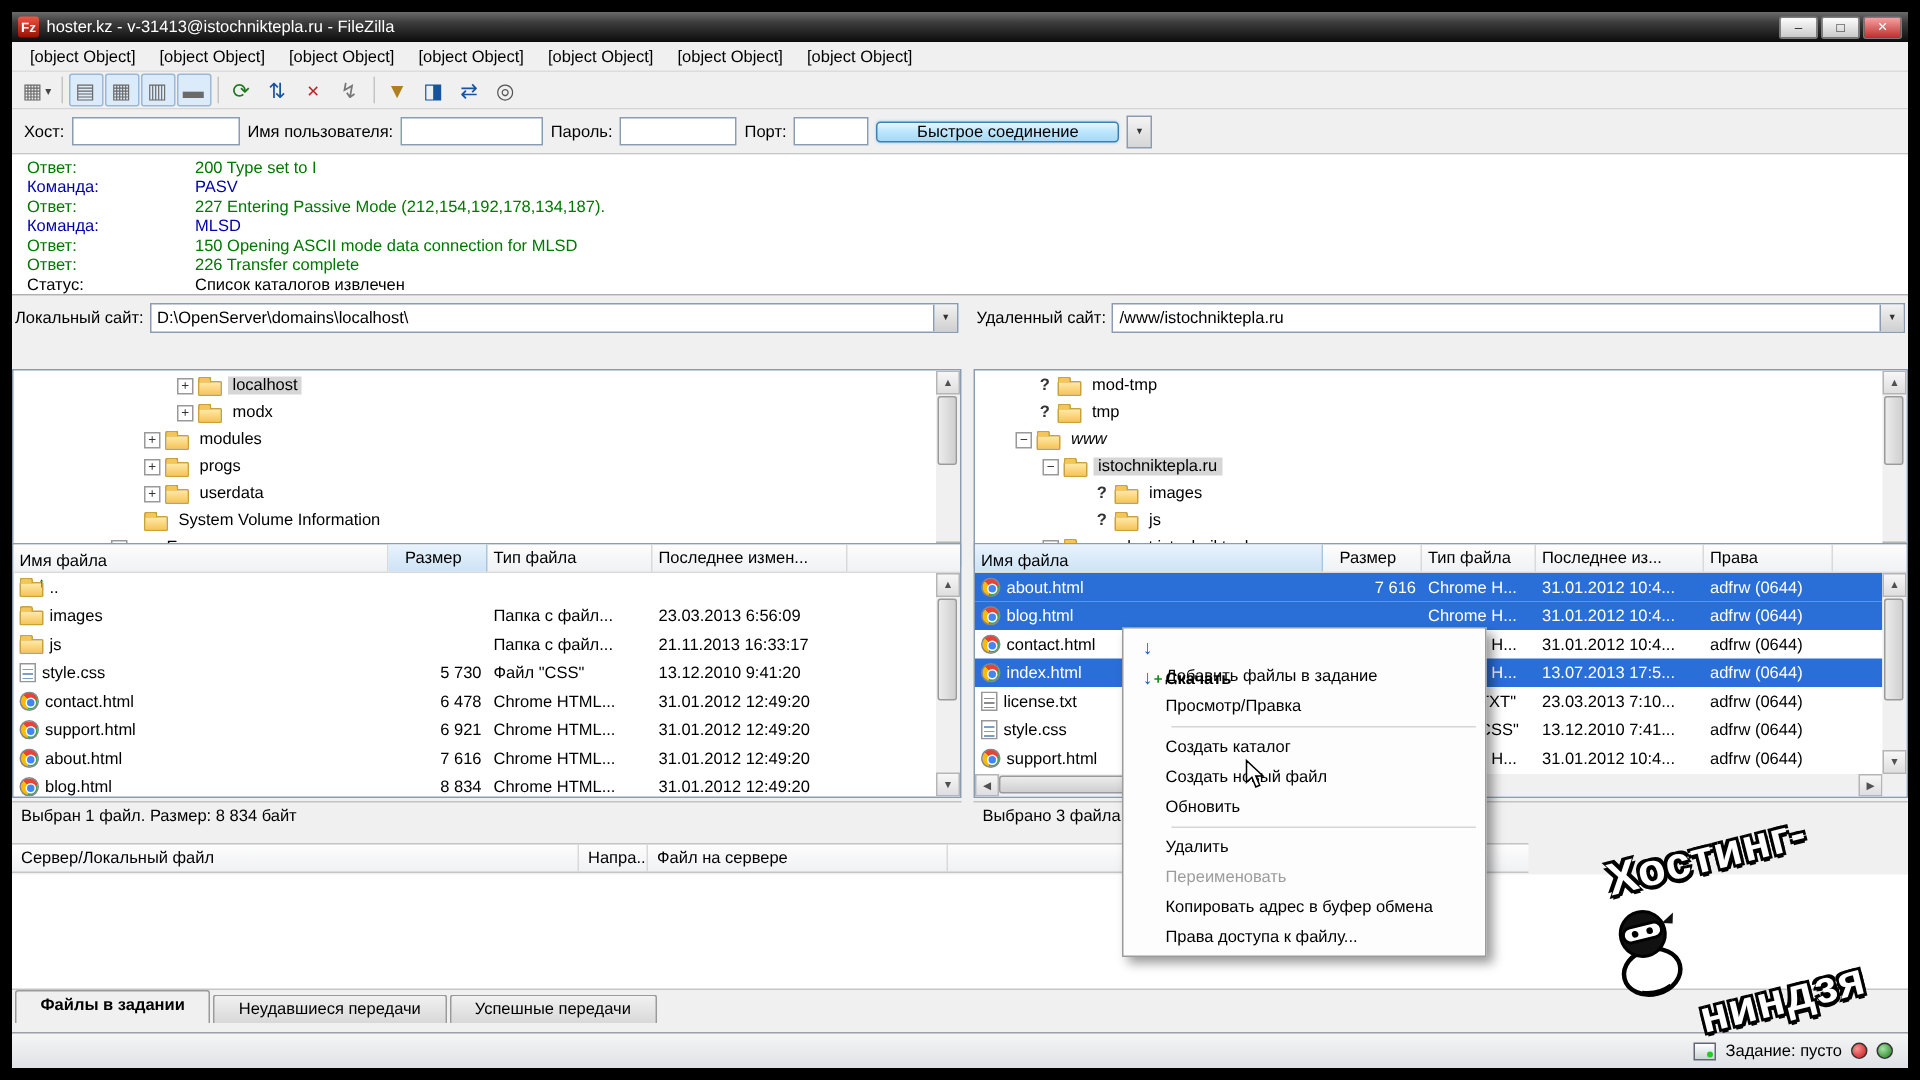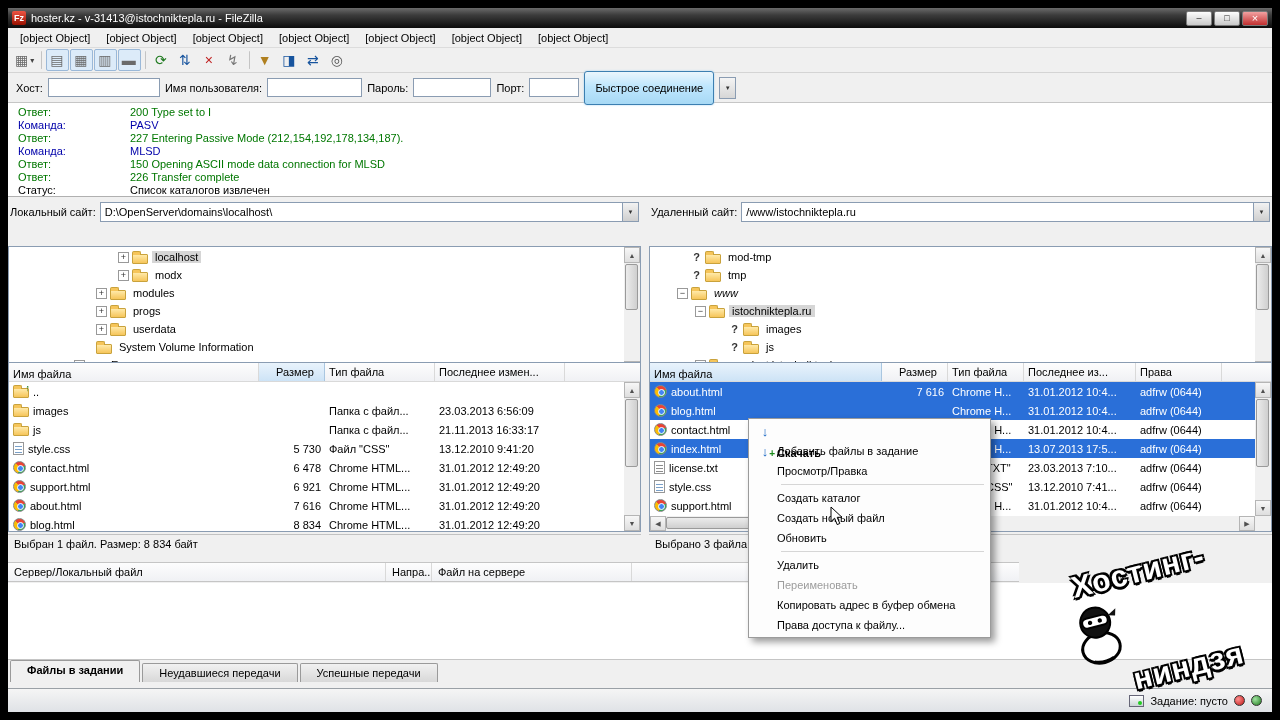--- a/index.html
+++ b/index.html
@@ -28,21 +28,21 @@
   .titem.pressed{background:#dcebf9;border-color:#9ab8d8;}
   .titem.tsep{min-width:0;width:1px;height:18px;background:#c4c4c4;border:none;margin:0 3px;padding:0;}
   .tglyph{font-size:14px;line-height:1;}
   .tdrop{font-size:8px;margin-left:2px;color:#444;}
 
   
   .quickbar{height:30px;display:flex;align-items:center;gap:5px;padding-left:8px;background:#f0f0f0;border-bottom:1px solid #c6c6c6;}
   .quickbar label{white-space:nowrap;}
   .quickbar input{height:19px;border:1px solid #8a9cb2;padding:0 3px;font:11px "Liberation Sans",sans-serif;background:#fff;}
   .qhost{width:112px;}.quser{width:95px;}.qpass{width:78px;}.qport{width:50px;}
-  .qbtn{height:34px;padding:0 10px;font:11px "Liberation Sans",sans-serif;background:linear-gradient(#eaf6fd,#bee6fd 45%,#a7d9f5);border:1px solid var(--accent,#3c7fb1);border-radius:3px;box-shadow:0 0 2px #9ecef0;}
+  .qbtn{height:14px;padding:0 26px;font:11px "Liberation Sans",sans-serif;background:linear-gradient(#eaf6fd,#bee6fd 45%,#a7d9f5);border:1px solid var(--accent,#3c7fb1);border-radius:3px;box-shadow:0 0 2px #9ecef0;}
   .qdropbtn{width:17px;height:22px;border:1px solid #8a9cb2;background:linear-gradient(#f4f4f4,#d6d6d6);display:flex;align-items:center;justify-content:center;}
   .qdropbtn::before{content:"▼";font-size:6px;color:#333;}
 
   
   .logpane{height:94px;background:#fff;border-bottom:1px solid #b0b0b0;overflow:hidden;padding-top:3px;}
   .logline{height:13px;display:flex;white-space:nowrap;}
   .logtype{width:122px;padding-left:10px;flex:none;}
 
   
   .mainrow{position:absolute;top:192px;left:0;width:1264px;height:353px;display:flex;}
@@ -81,21 +81,21 @@
   .ficon.chrome::after{content:"";position:absolute;left:3px;top:3px;width:5px;height:5px;border-radius:50%;background:#4285f4;border:1px solid #fff;}
   .ficon.css,.ficon.txt{width:11px;height:13px;background:#fff;border:1px solid #979797;}
   .ficon.css::after{content:"";position:absolute;left:1px;right:1px;top:3px;height:8px;background:repeating-linear-gradient(to bottom,#7aa0c8 0 1px,transparent 1px 3px);}
   .ficon.txt::after{content:"";position:absolute;left:1px;right:1px;top:3px;height:8px;background:repeating-linear-gradient(to bottom,#8c8c8c 0 1px,transparent 1px 3px);}
 
   
   .listwrap{position:absolute;top:162px;left:0;right:0;height:170px;border:1px solid #8a9cb2;background:#fff;overflow:hidden;}
   .lhdr{height:19px;display:flex;background:linear-gradient(#fdfdfd,#f0f1f4);border-bottom:1px solid #d9d9d9;}
   .hcell{border-right:1px solid #d9d9d9;padding:3px 4px 0;white-space:nowrap;overflow:hidden;flex:none;}
   .hcell.sorted{background:linear-gradient(#e9f3fc,#cde3f6);border-right-color:#a9c6e0;}
-  .hcell.right{text-align:center;padding-left:11px;}
+  .hcell.right{text-align:left;padding-left:11px;}
   .hcell.col-rest{flex:1;border-right:none;}
   .rows{position:absolute;top:19px;left:0;right:16px;bottom:0;overflow:hidden;}
   .remote .rows{bottom:15px;}
   .frow{height:19px;display:flex;align-items:center;}
   .frow.sel{background:var(--selection,#2a6fd8);color:#fff;}
   .cell{padding:0 4px;white-space:nowrap;overflow:hidden;flex:none;}
   .cell.right{text-align:right;}
   .col-name{display:flex;align-items:center;}
   .local .col-name{width:250px;}.local .col-size{width:66px;}.local .col-type{width:110px;}.local .col-date{width:130px;}
   .remote .col-name{width:232px;}.remote .col-size{width:66px;}.remote .col-type{width:76px;}.remote .col-date{width:112px;}.remote .col-perm{width:86px;}

